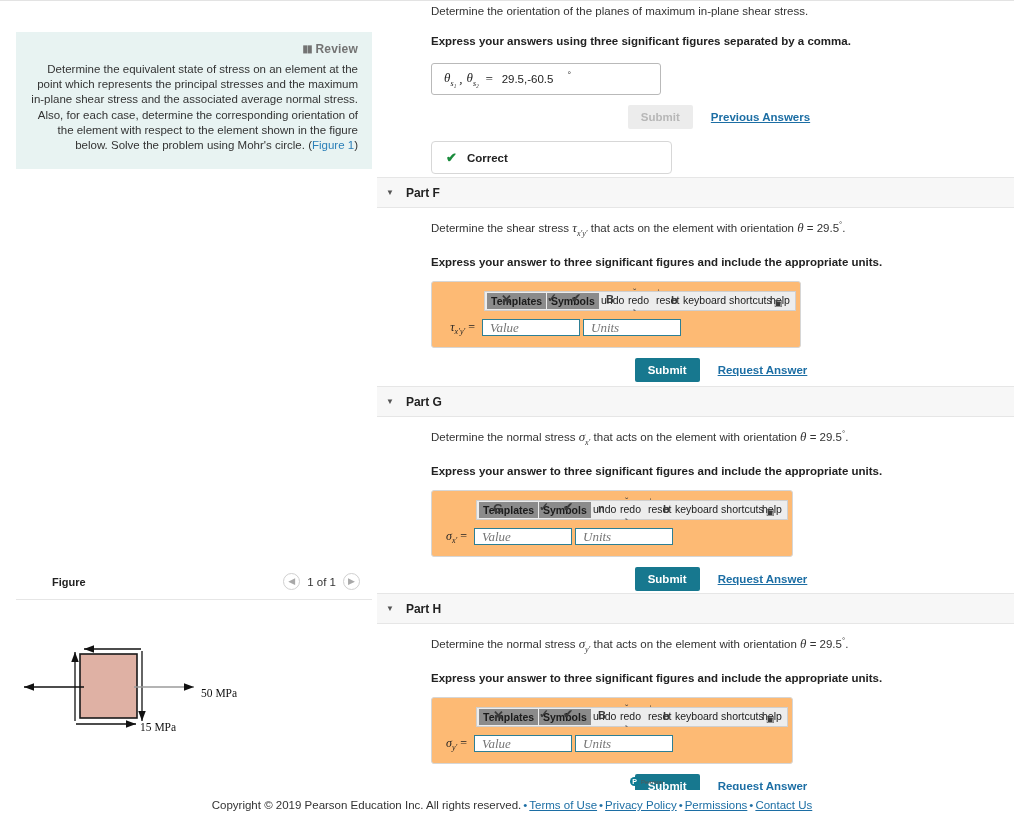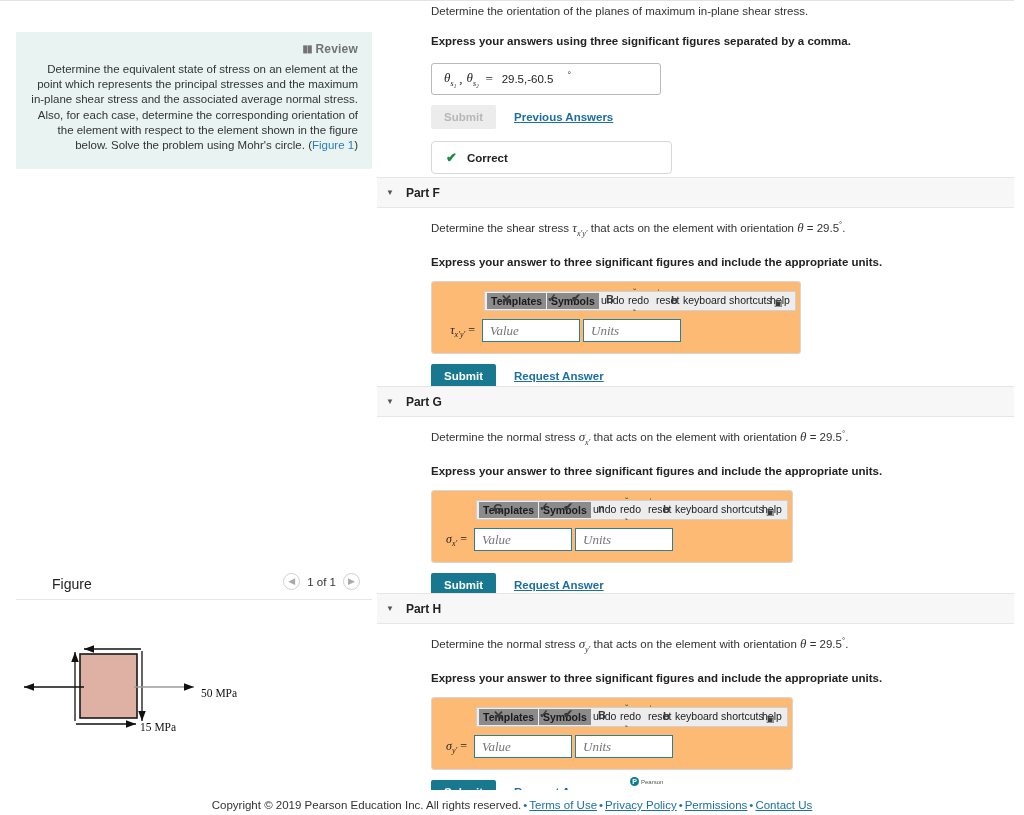--- a/index.html
+++ b/index.html
@@ -42,21 +42,21 @@
     font-size: 11.5px; line-height: 15.2px; color: #333; text-align: right;
   }
   .figure-link { color: #2a7fb8; text-decoration: none; }
 
   
   .figure-header {
     position: absolute; left: 16px; top: 570px; width: 356px;
     height: 30px;
   }
   .figure-title {
-    font-size: 14px; font-weight: normal; color: #222;
+    font-size: 11px; font-weight: bold; color: #222;
     position: absolute; left: 0; top: 5px; padding-left: 36px;
   }
   .pager { position: absolute; right: 12px; top: 2px; display: flex; align-items: center; gap: 7px; }
   .pager-btn {
     width: 17px; height: 17px; border-radius: 50%;
     border: 1px solid #d0d0d0; background: #fff;
     display: flex; align-items: center; justify-content: center;
     color: #a8a8a8; font-size: 9px; line-height: 1;
   }
   .pager-label { font-size: 11.5px; color: #333; }
@@ -91,21 +91,21 @@
     background: #fff;
     display: flex; align-items: center;
     padding: 0 12px;
     font-size: 12px;
   }
   .mathlbl { font-family: "Liberation Serif", serif; font-style: italic; font-size: 13px; }
   sub.mi { font-style: italic; font-size: 8px; }
   .ans-val { font-family: "Liberation Sans", sans-serif; font-size: 11.5px; color: #222; margin-left: 8px;}
   .deg-unit { font-size: 9px; margin-left: 14px; position: relative; top: -4px; color:#333; }
 
-  .btn-row { display: flex; align-items: center; gap: 18px; margin-top: 10px; }
+  .btn-row { display: flex; align-items: center; gap: 18px; margin-top: 10px; justify-content: center; }
   .btn-submit {
     background: #17788f; color: #fff;
     border: none; border-radius: 2px;
     font-size: 11.5px; font-weight: bold;
     padding: 6px 13px; cursor: pointer;
     font-family: "Liberation Sans", sans-serif;
   }
   .btn-submit.disabled { background: #ececec; color: #b7b7b7; cursor: default; }
   .link-blue {
     color: #1c6ea4; font-size: 11.5px; font-weight: bold;
@@ -186,21 +186,21 @@
   .g8 { left: 289px; top: 6px; font-size: 9px; }
   .g9 { left: 148px; top: 8px; font-size: 10px; }
 
   .field-row { display: flex; align-items: center; margin-top: 8px; }
   .field-lbl {
     font-family: "Liberation Serif", serif; font-style: italic;
     font-size: 12px; width: 40px; text-align: right;
     padding-right: 7px; color: #222;
   }
   .inp {
-    width: 98px; height: 23px;
+    width: 98px; height: 17px;
     border: 1px solid #2d7f95; background: #fff;
     font-family: "Liberation Serif", serif; font-style: italic;
     font-size: 13px; color: #999;
     padding-left: 7px; outline: none;
   }
   .inp.units { margin-left: 3px; }
 
   
   .footer { position: absolute; left: 0; top: 775px; width: 1024px; }
   .pearson-logo {

